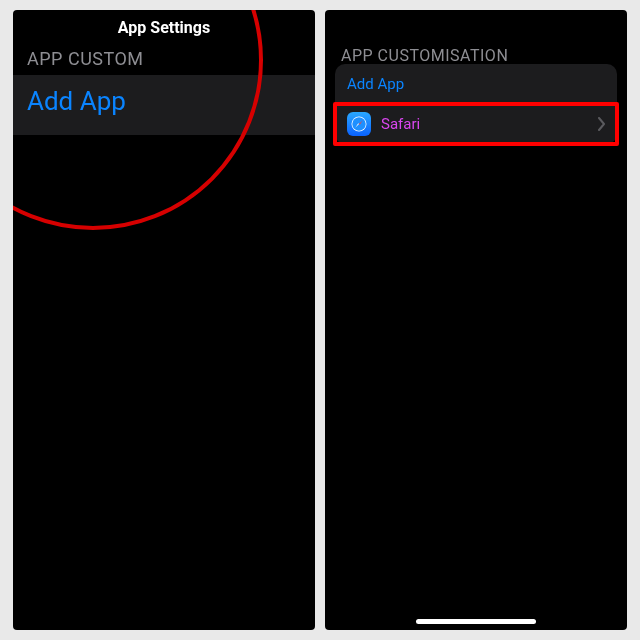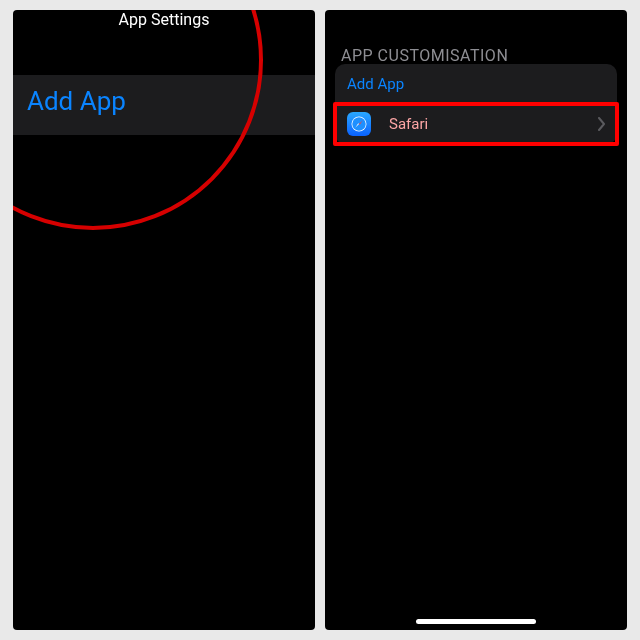--- a/index.html
+++ b/index.html
@@ -29,24 +29,24 @@
     flex:1;
     background:var(--bg);
     border-radius:4px;
     position:relative;
     overflow:hidden;
     color:var(--text);
   }
   
   .left .title{
     position:absolute;
-    top:0;left:0;right:0;
+    top:8px;left:0;right:0;
     text-align:center;
     font-size:16px;
-    font-weight:400;
+    font-weight:700;
     color:#fff;
   }
   .left .section-header{
     position:absolute;
     top:38px;left:14px;
     font-size:18px;
     letter-spacing:0.5px;
     color:var(--section);
   }
   .left .row-wide{
@@ -99,23 +99,23 @@
   }
   .right .row.add .label{
     color:var(--link);
     font-size:15px;
   }
   .right .row.safari{
     border-bottom-left-radius:10px;
     border-bottom-right-radius:10px;
   }
   .right .row.safari .label{
-    color:#fca5a5;
+    color:#d946ef;
     font-size:15px;
-    margin-left:18px;
+    margin-left:10px;
   }
   .right .app-icon{
     width:24px;height:24px;
     border-radius:6px;
     display:flex;align-items:center;justify-content:center;
     background:linear-gradient(180deg,#2aa8ff 0%,#0a62ff 100%);
   }
   .right .app-icon svg{width:18px;height:18px;}
   .right .chevron{
     position:absolute;right:10px;top:50%;transform:translateY(-50%);
@@ -137,20 +137,21 @@
     border-radius:3px;
   }
 </style>
 </head>
 <body>
 
 <div class="stage">
 
   <div class="phone left">
     <div class="title">App Settings</div>
+    <div class="section-header">APP CUSTOM</div>
     <div class="row-wide"></div>
     <div class="add-app">Add App</div>
     <div class="circle"></div>
   </div>
 
   <div class="phone right">
     <div class="section-header">APP CUSTOMISATION</div>
 
     <div class="group">
       <div class="row add">

